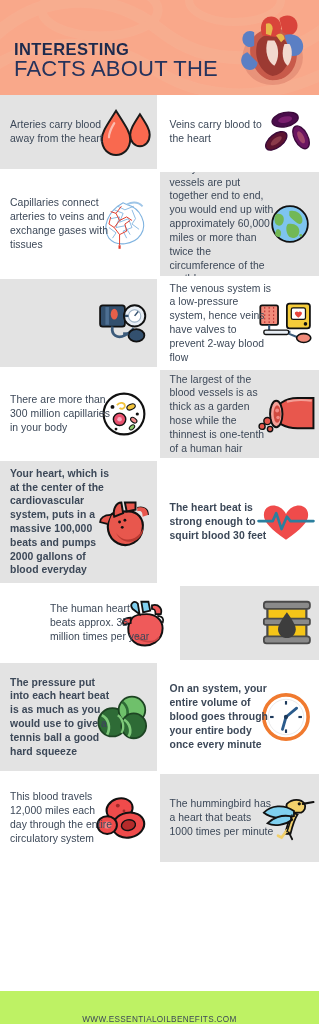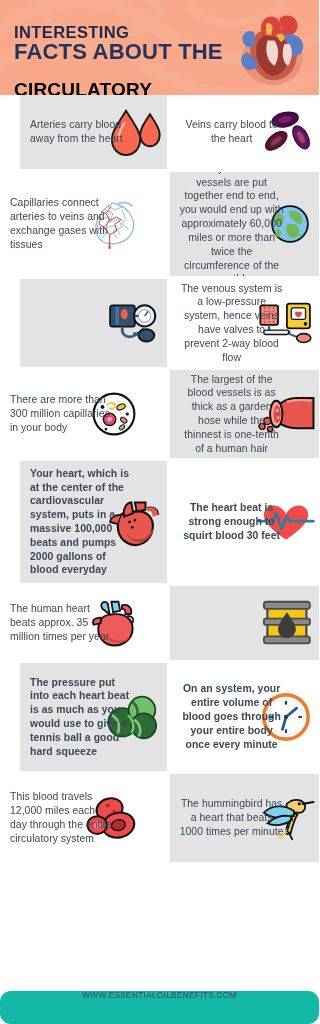--- a/index.html
+++ b/index.html
@@ -29,35 +29,35 @@
   }
   .header-bg-swirl {
     position: absolute;
     top: -30px; left: -20px;
     width: 360px; height: 150px;
     opacity: .35;
   }
   .header-title {
     position: absolute;
     left: 14px;
-    top: 24px;
+    top: 41px;
     width: 220px;
     color: #1d2a4d;
     line-height: 1.06;
   }
   .title-l1 {
     font-size: 16.5px;
     font-weight: bold;
     letter-spacing: .4px;
     display: block;
     color: #1d2a4d;
   }
   .title-l2 {
     font-size: 22px;
-    font-weight: 700;
+    font-weight: 400;
     letter-spacing: .2px;
     display: block;
     color: #26335c;
     margin-top: -1px;
   }
   .title-l3 {
     font-size: 19px;
     font-weight: bold;
     letter-spacing: .2px;
     display: block;
@@ -85,22 +85,22 @@
     flex: 0 0 auto;
   }
   .cell {
     position: relative;
     width: 158px;
     display: flex;
     align-items: center;
     padding: 6px 6px 6px 10px;
     overflow: hidden;
   }
-  .cell.right { width: 161px; margin-left: 0px; text-align: center; }
-  .cell.grey { background: #e3e3e3; margin-left: 20px; }
+  .cell.right { width: 161px; margin-left: 0px; }
+  .cell.grey { background: #e3e3e3; }
   .cell.white { background: #ffffff; }
   .cell-text {
     position: relative;
     z-index: 2;
     font-size: 10.4px;
     line-height: 1.33;
     color: #3c4858;
     max-width: 104px;
     letter-spacing: .05px;
   }
@@ -116,33 +116,32 @@
   }
   .gutter { width: 3px; background: #ffffff; flex: 0 0 3px; }
   .rowgap { height: 3px; background: #ffffff; flex: 0 0 3px; width:319px; }
 
   
   .r1 { height: 74px; }
   .r2 { height: 104px; }
   .r3 { height: 88px; }
   .r4 { height: 88px; }
   .r5 { height: 122px; font-weight: bold; }
-  .r6 { height: 74px; }
+  .r6 { height: 74px; padding-left: 40px; }
   .r7 { height: 108px; font-weight: bold; }
   .r8 { height: 88px; }
 
   
   .footer {
     flex: 0 0 33px;
     height: 33px;
-    background: #14b8a6;
+    background: #bef264;
     display: flex;
-    align-items: flex-start;
+    align-items: flex-end;
     justify-content: center;
-    border-radius: 11px;
   }
   .footer-text {
     font-size: 8.2px;
     letter-spacing: .35px;
     color: #3c4858;
     font-weight: 500;
   }
 </style>
 </head>
 <body>

